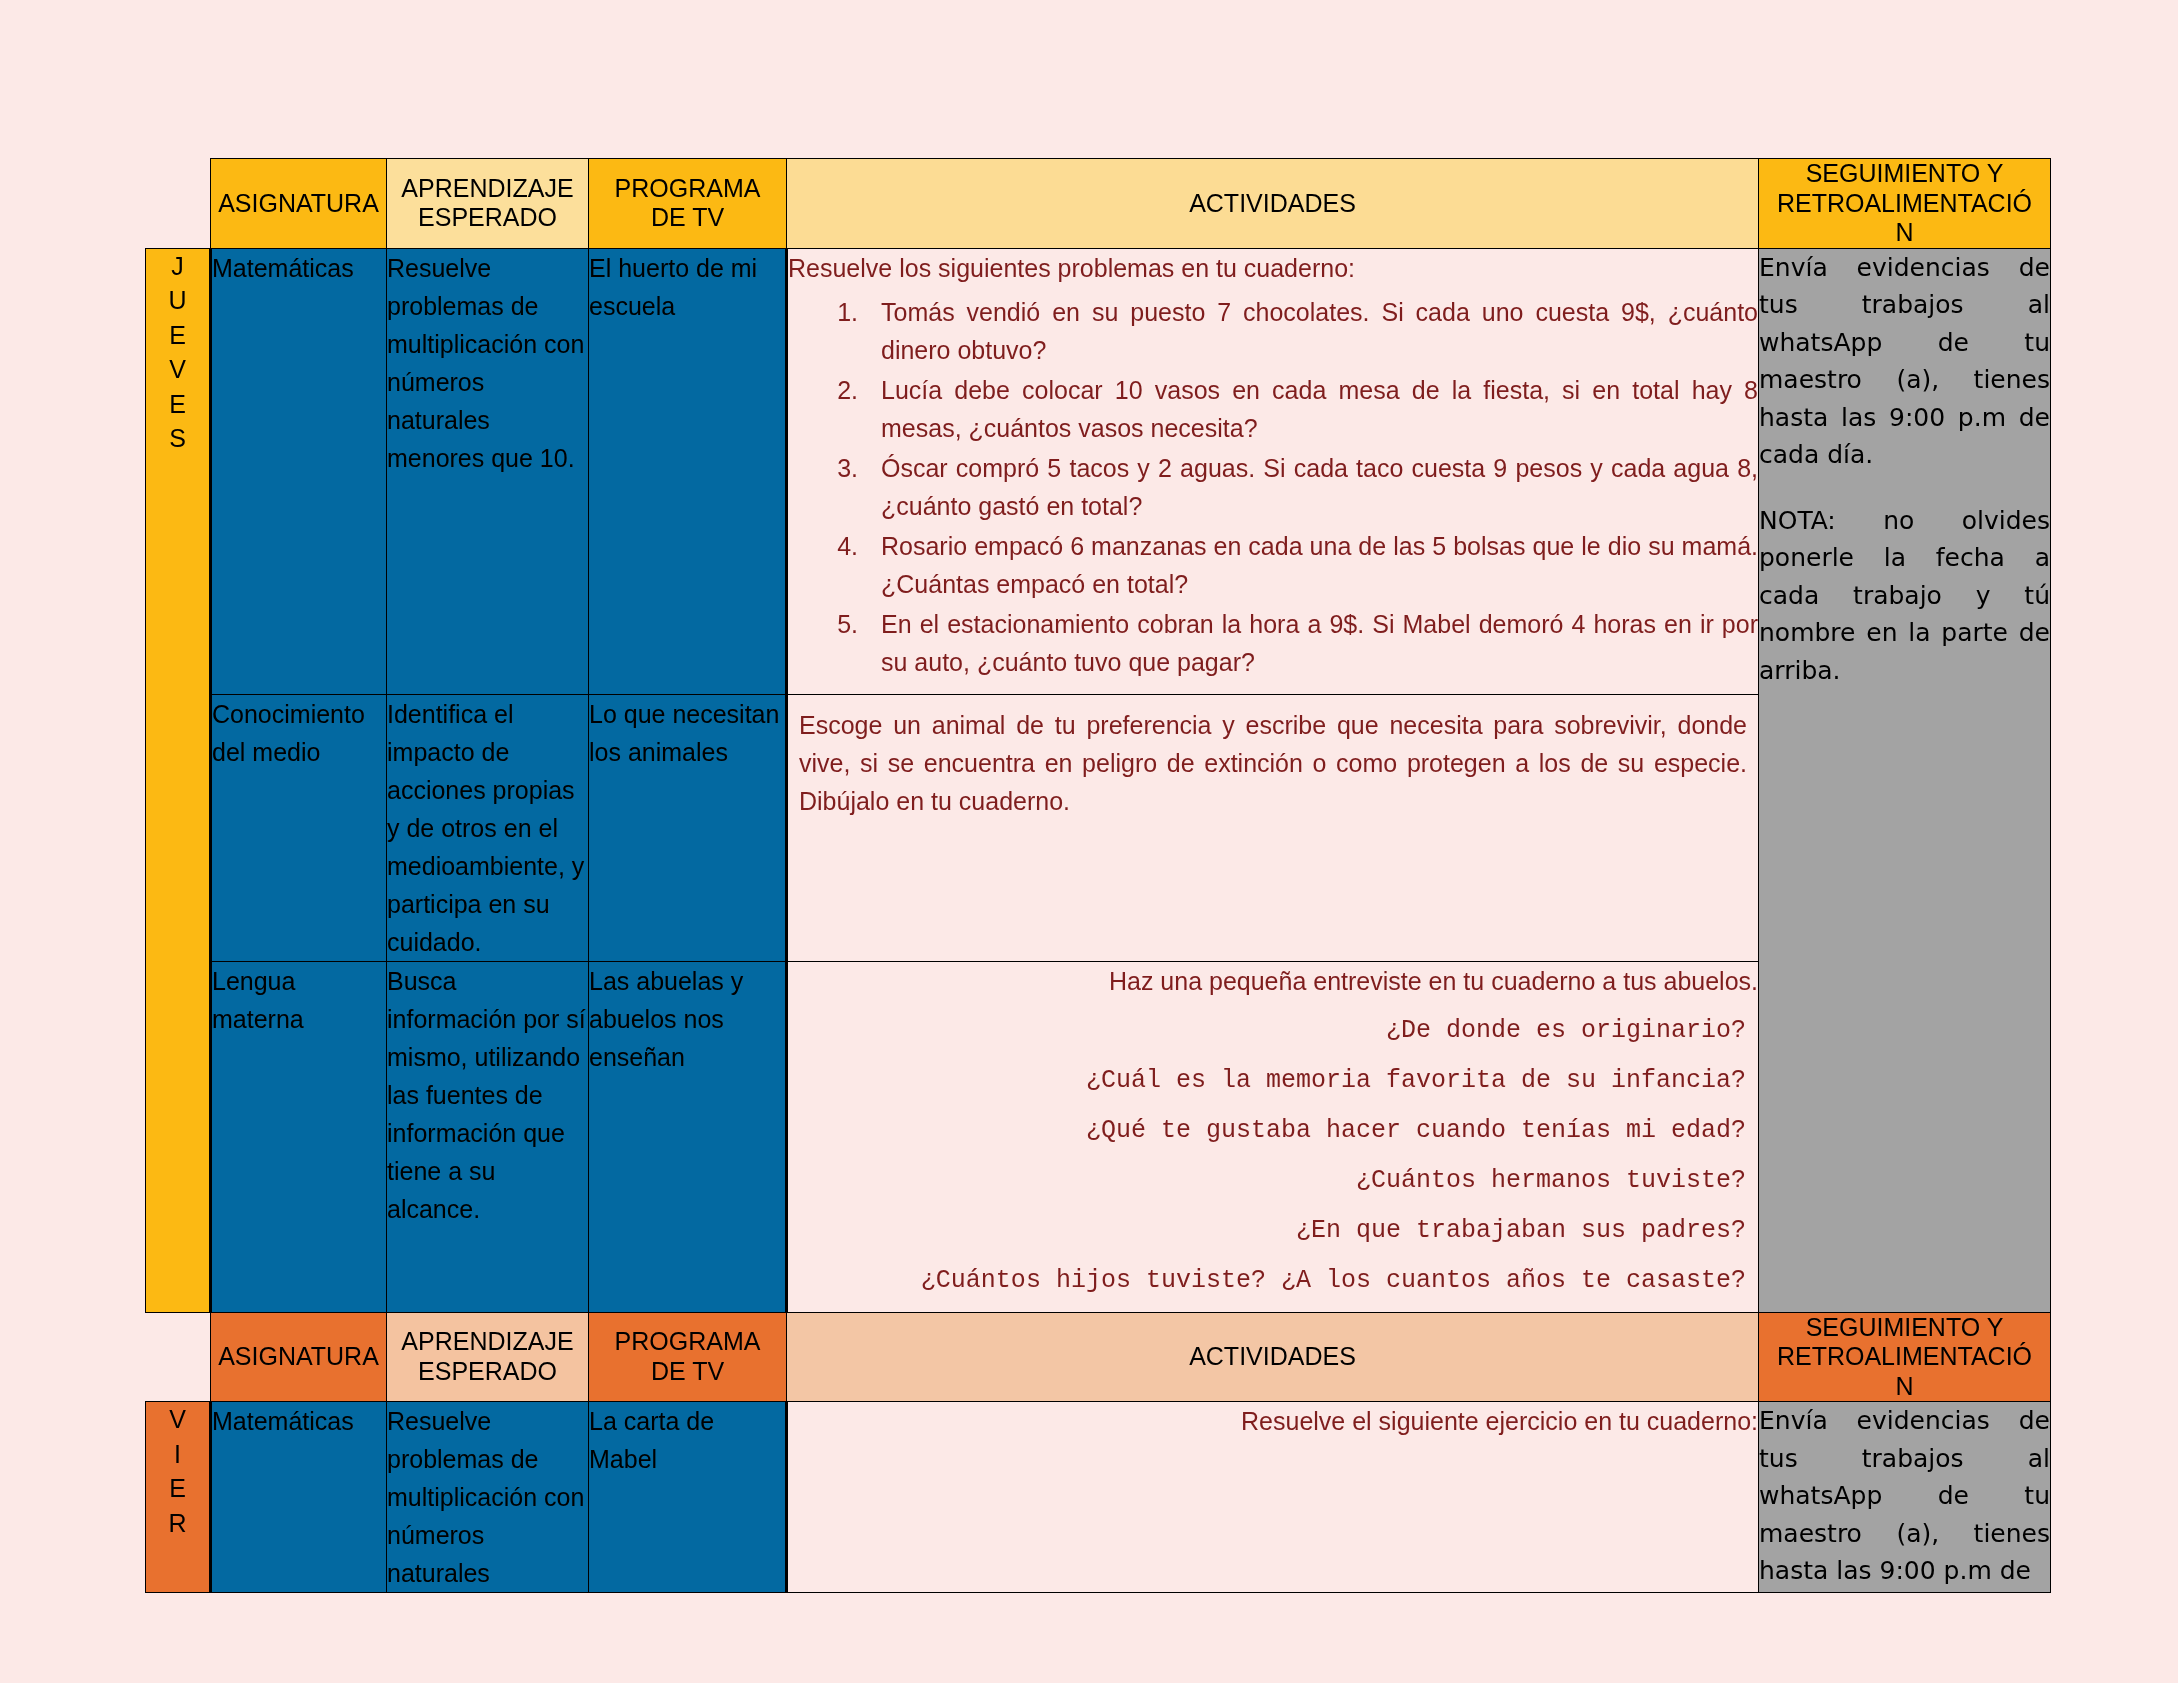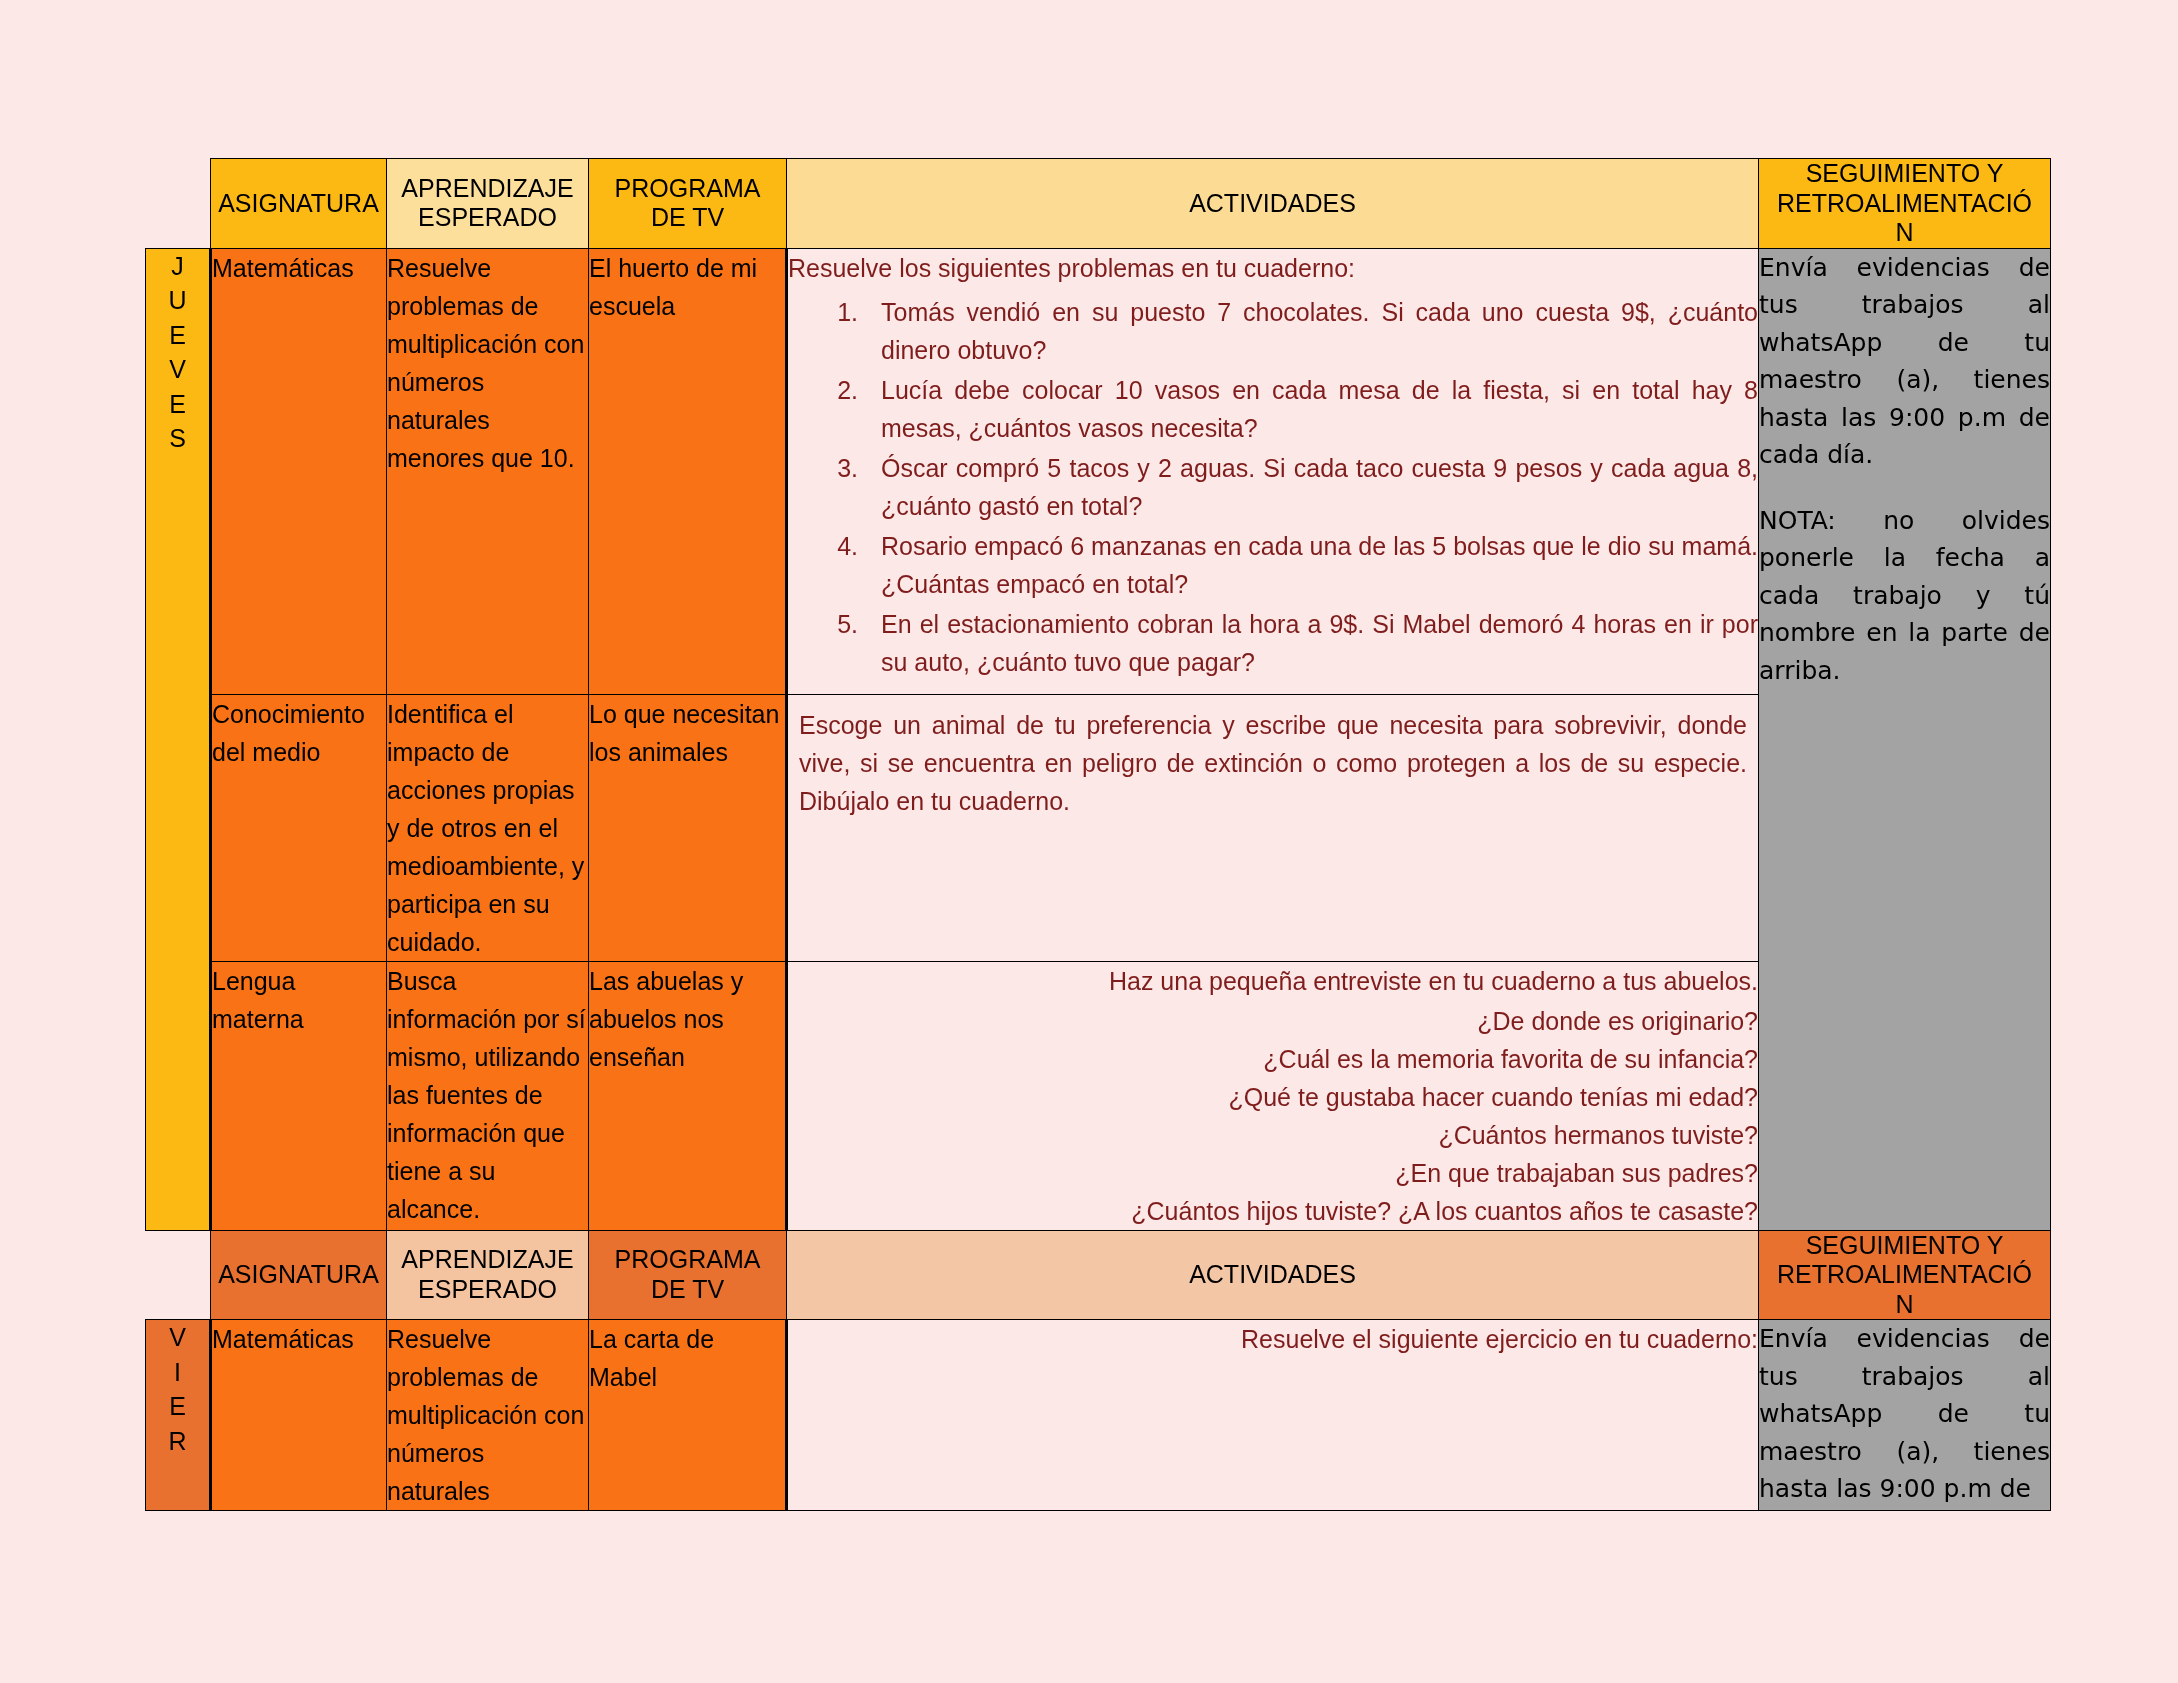--- a/index.html
+++ b/index.html
@@ -78,21 +78,21 @@
     display: block;
     font-size: 25px;
     line-height: 1.38;
     letter-spacing: 0px;
     color: #000;
   }
   .daystack span { display: block; }
 
   
   .cell-white {
-    background: #f97316;
+    background: #0369a1;
     font-size: 25px;
     line-height: 1.52;
     color: #000;
     padding: 10px 10px 10px 12px;
   }
   .cell-asig { padding-left: 16px; }
 
   .cell-act {
     background: #FCE9E7;
     font-size: 25px;
@@ -128,21 +128,21 @@
   }
   ol.problems li::marker { font-size: 25px; }
 
   .act-intro { margin: 0 0 2px 0; }
 
   ul.qlist {
     list-style: none;
     margin: 0;
     padding: 0;
   }
-  ul.qlist li { margin: 0; }
+  ul.qlist li { margin: 12px; font-family: Liberation Mono, monospace; }
 
   .esc-para { margin: 11px; }
   .act-pad-top { padding-top: 59px; }
 </style>
 </head>
 <body>
 
 <div class="page">
 
   <table class="plan">

